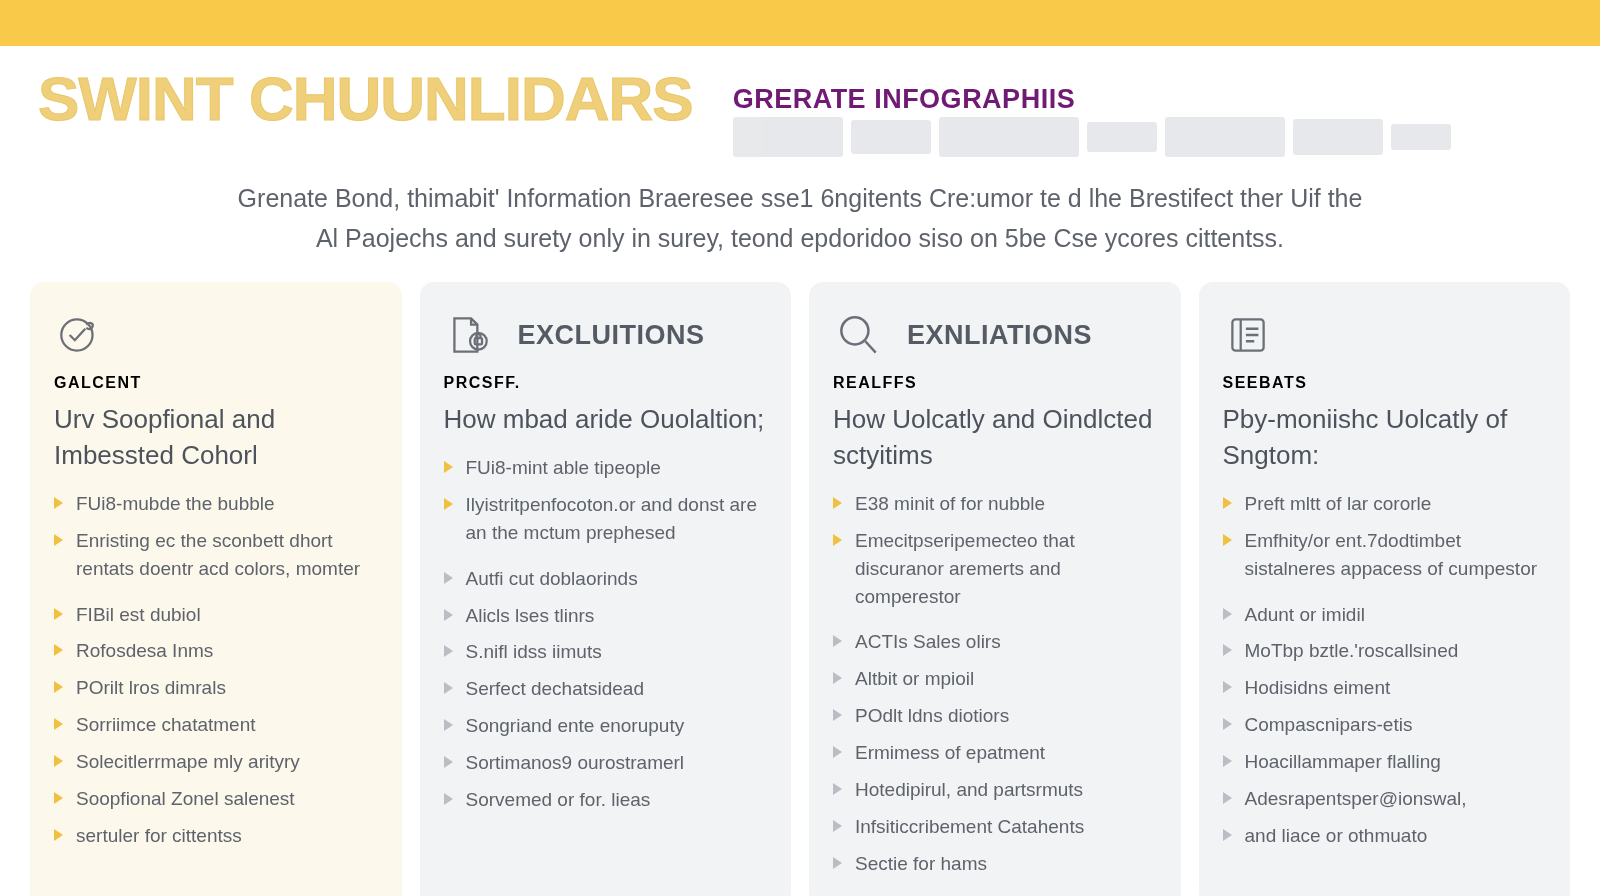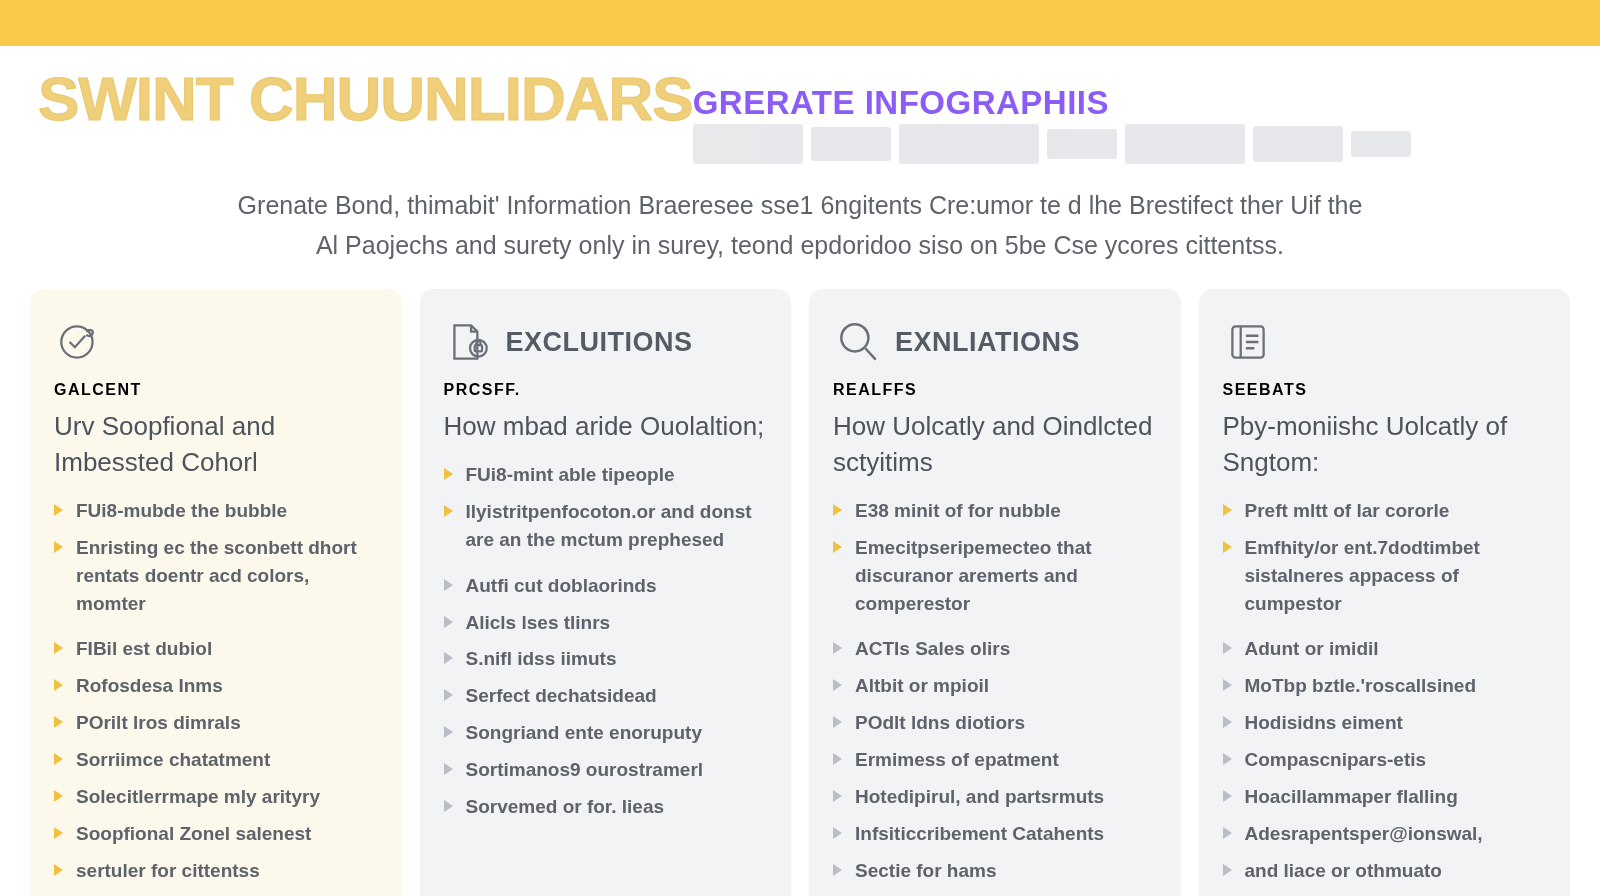--- a/index.html
+++ b/index.html
@@ -21,40 +21,41 @@
     width: 100%;
     background: #f9c94a;
   }
   .header {
     padding: 22px 38px 0 38px;
     position: relative;
   }
   .title-row {
     display: flex;
     align-items: flex-start;
+    gap: 40px;
   }
   .main-title {
     font-size: 62px;
     font-weight: bold;
     letter-spacing: -1px;
     color: #f0cf7a;
     text-transform: uppercase;
     -webkit-text-stroke: 1px #e8c66a;
     line-height: 1.0;
     white-space: nowrap;
   }
   .sub-title-block {
     padding-top: 16px;
     flex: 1;
     position: relative;
   }
   .sub-title {
-    font-size: 33px;
+    font-size: 27px;
     font-weight: bold;
-    color: #8b5cf6;
+    color: #701a75;
     letter-spacing: 0.5px;
     text-transform: uppercase;
   }
   .ghost-row {
     margin-top: 2px;
     display: flex;
     align-items: center;
     gap: 8px;
     opacity: 0.5;
   }
@@ -89,21 +90,21 @@
     padding: 24px 24px 20px 24px;
     min-height: 550px;
   }
   .card-1 { background: #fdf8ec; }
   .card-2 { background: #f2f3f5; }
   .card-3 { background: #f2f3f5; }
   .card-4 { background: #f2f3f5; }
   .card-head {
     display: flex;
     align-items: center;
-    gap: 12px;
+    gap: 24px;
     height: 58px;
     text-align: right;
   }
   .card-icon {
     width: 50px;
     height: 50px;
     flex: 0 0 50px;
     color: #6b7078;
   }
   .card-icon svg { display: block; width: 100%; height: 100%; }
@@ -144,21 +145,21 @@
   .bullets.group-2 { margin-top: 18px; }
   .tri {
     flex: 0 0 12px;
     margin-top: 7px;
     width: 0; height: 0;
     border-left: 9px solid #f0c040;
     border-top: 6px solid transparent;
     border-bottom: 6px solid transparent;
   }
   .tri.gray { border-left-color: #b9bec5; }
-  .bul-text { flex: 1; font-weight: bold; }
+  .bul-text { flex: 1; }
 </style>
 </head>
 <body>
 
 <div class="page">
 
   <div class="top-bar"></div>
 
   <div class="header">
     <div class="title-row">

